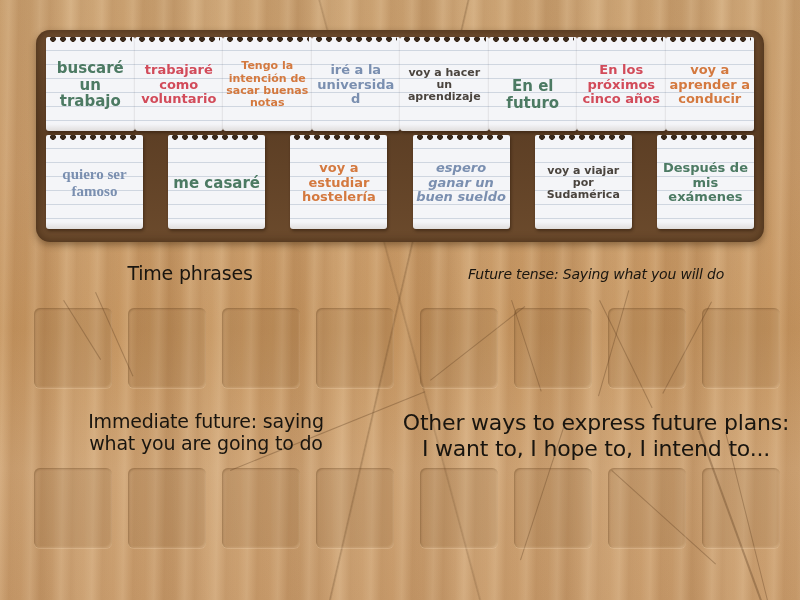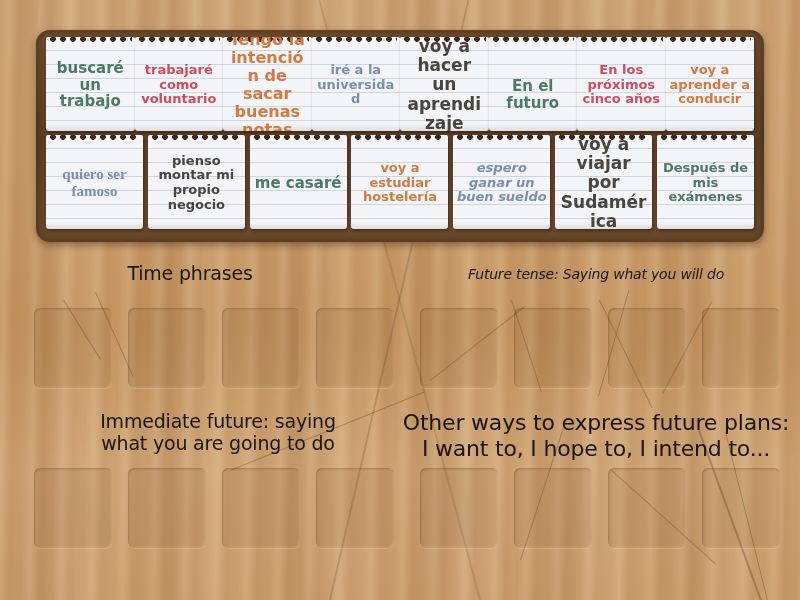--- a/index.html
+++ b/index.html
@@ -109,37 +109,37 @@
     position: relative;
     z-index: 2;
     text-align: center;
     line-height: 1.12;
     font-family: "DejaVu Sans", sans-serif;
     font-weight: bold;
     word-break: break-word;
   }
   .fs-lg { font-size: 15px; }
   .fs-md { font-size: 13px; }
-  .fs-sm { font-size: 17px; }
-  .fs-xs { font-size: 16px; }
+  .fs-sm { font-size: 11px; }
+  .fs-xs { font-size: 11px; }
 
   
   .cat-label {
     position: absolute;
     color: #19150f;
     font-family: "DejaVu Sans", sans-serif;
     font-size: 19px;
     line-height: 1.18;
     text-align: center;
     letter-spacing: -0.2px;
     white-space: pre-line;
   }
   #label-tl { left: 4px;  top: 262px; width: 372px; text-align: center; }
   #label-tr { left: 400px; top: 266px; width: 392px; text-align: center; font-size: 14px; font-style: italic; }
-  #label-bl { left: 32px;  top: 410px; width: 372px; text-align: center; }
+  #label-bl { left: 20px;  top: 410px; width: 372px; text-align: center; }
   #label-br { left: 400px; top: 410px; width: 392px; text-align: center; font-size: 22px; }
 
   
   .zone-row {
     position: absolute;
     display: flex;
     height: 80px;
   }
   .zone-group { display: flex; gap: 16px; }
   #zones-r1-left  { left: 34px;  top: 308px; }
@@ -201,23 +201,20 @@
       </div>
       <div class="note">
         <div class="note-text fs-md" style="color: rgb(212, 121, 63);">voy a aprender a conducir</div>
       </div>
     </div>
   <div class="tray-row" id="tray-row-2">
       <div class="note">
         <div class="note-text fs-lg" style="color: rgb(122, 143, 176); font-family: Liberation Serif, serif;">quiero ser famoso</div>
       </div>
       <div class="note">
-        <div class="note-text fs-md" style="color: rgb(74, 68, 62);">pienso montar mi propio negocio</div>
-      </div>
-      <div class="note">
         <div class="note-text fs-lg" style="color: rgb(76, 122, 99);">me casaré</div>
       </div>
       <div class="note">
         <div class="note-text fs-md" style="color: rgb(212, 121, 63);">voy a estudiar hostelería</div>
       </div>
       <div class="note">
         <div class="note-text fs-md" style="color: rgb(122, 143, 176); font-style: italic;">espero ganar un buen sueldo</div>
       </div>
       <div class="note">
         <div class="note-text fs-sm" style="color: rgb(74, 68, 62);">voy a viajar por Sudamérica</div>

